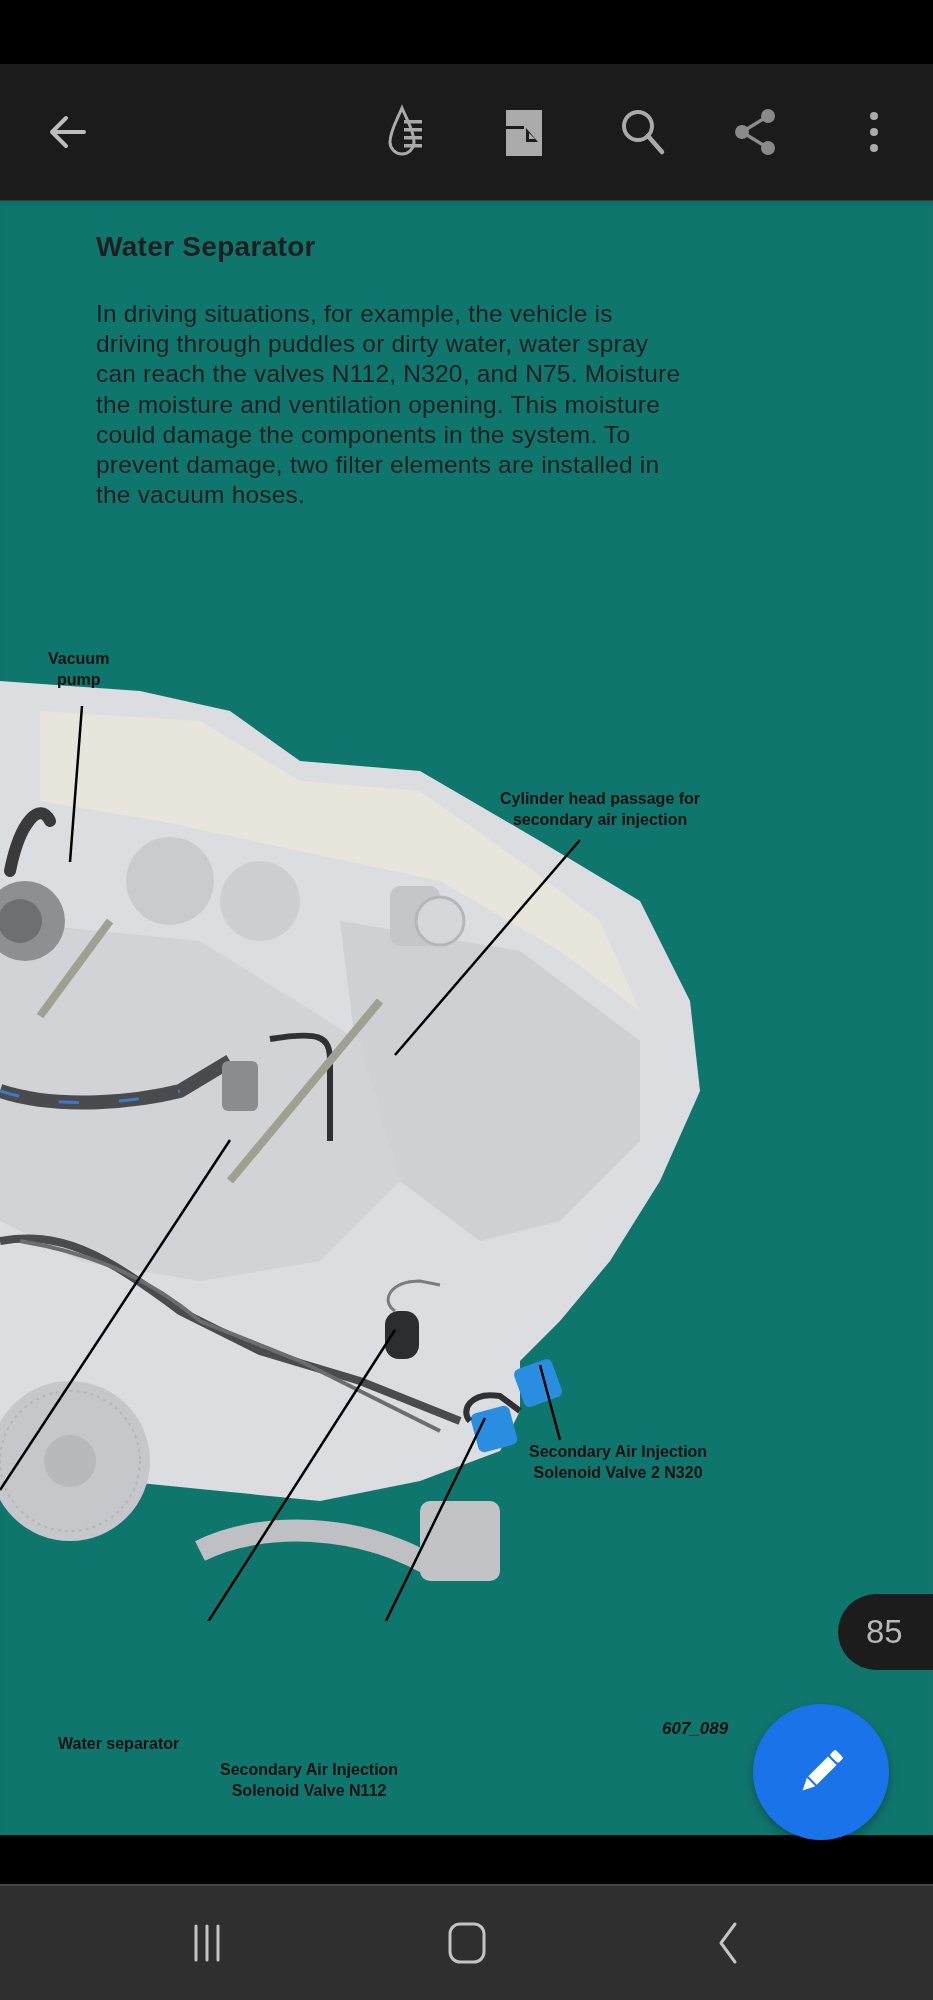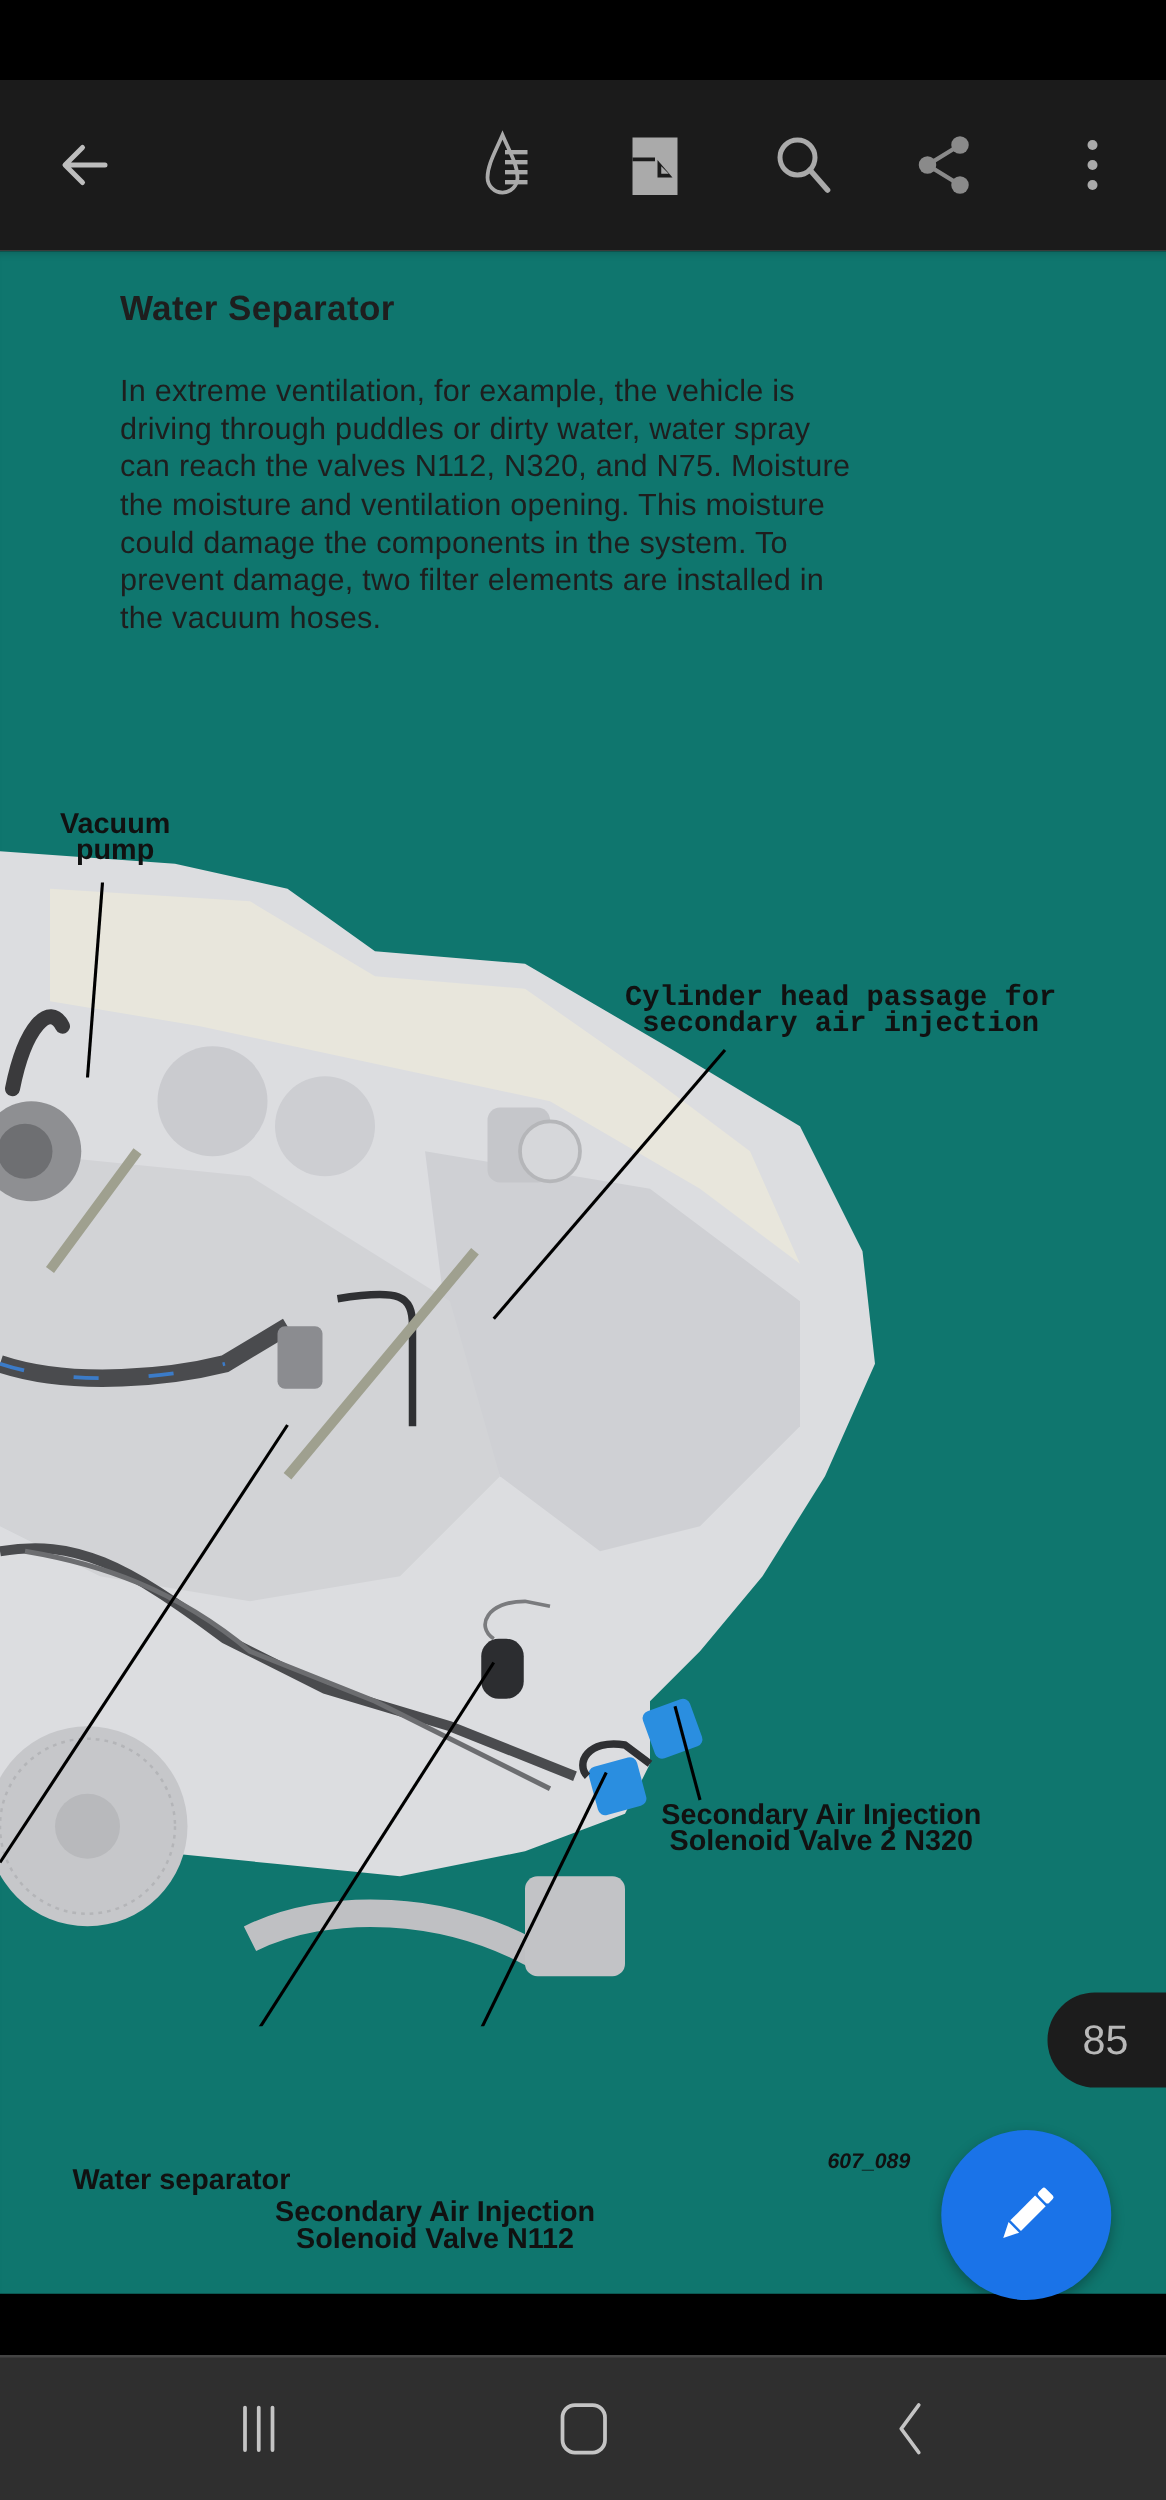--- a/index.html
+++ b/index.html
@@ -16,21 +16,21 @@
   .page { position: absolute; left: 0; top: 201px; width: 933px; height: 1634px; background: #0f766e; overflow: hidden;
     box-shadow: inset 0 6px 6px -4px rgba(0,0,0,0.15); }
 
   .doc-title { position: absolute; left: 96px; top: 30px; font-size: 28px; font-weight: bold; color: #1e1e1e; letter-spacing: 0.3px; }
   .doc-body { position: absolute; left: 96px; top: 98px; width: 660px; font-size: 24.5px; line-height: 30.2px; color: #1e1e1e; letter-spacing: 0.2px; }
   .doc-body span { display: block; white-space: nowrap; }
 
   .figure { position: absolute; left: 0; top: 420px; width: 933px; height: 1000px; }
   .figure svg.engine { position: absolute; left: 0; top: 0; }
 
-  .callout { position: absolute; font-size: 23px; font-weight: bold; color: #111; text-align: center; line-height: 21px; white-space: nowrap; }
+  .callout { position: absolute; font-size: 16px; font-weight: bold; color: #111; text-align: center; line-height: 21px; white-space: nowrap; }
   .fig-id { position: absolute; font-size: 17px; font-weight: bold; font-style: italic; color: #111; margin-left: 40px; }
 
   .page-badge { position: absolute; left: 838px; top: 1594px; width: 110px; height: 76px; background: #1c1c1c;
     border-radius: 38px 0 0 38px; color: #b8b8b8; font-size: 33px; display: flex; align-items: center; padding-left: 28px; }
 
   .fab { position: absolute; left: 753px; top: 1704px; width: 136px; height: 136px; border-radius: 50%;
     background: #1a73e8; box-shadow: 0 4px 10px rgba(0,0,0,0.3); display: flex; align-items: center; justify-content: center; cursor: pointer; }
 
   .nav-bar { position: absolute; left: 0; top: 1884px; width: 933px; height: 116px; background: #2f2f2f; border-top: 2px solid #444; }
   .nav-btn { position: absolute; top: 22px; width: 80px; height: 70px; display: flex; align-items: center; justify-content: center; cursor: pointer; }
@@ -82,21 +82,21 @@
       <circle cx="28" cy="12" r="4" fill="#aaa"></circle>
       <circle cx="28" cy="28" r="4" fill="#aaa"></circle>
       <circle cx="28" cy="44" r="4" fill="#aaa"></circle>
     </svg>
   </div>
 </div>
 
 <div class="page">
   <div class="doc-title">Water Separator</div>
   <div class="doc-body">
-    <span>In extreme ventilation, for example, the vehicle is</span>
+    <span>In driving situations, for example, the vehicle is</span>
     <span>driving through puddles or dirty water, water spray</span>
     <span>can reach the valves N112, N320, and N75. Moisture</span>
     <span>the moisture and ventilation opening. This moisture</span>
     <span>could damage the components in the system. To</span>
     <span>prevent damage, two filter elements are installed in</span>
     <span>the vacuum hoses.</span>
   </div>
 
   <div class="figure">
     <svg class="engine" width="933" height="1000" viewBox="0 0 933 1000">
@@ -144,21 +144,21 @@
       <line x1="140" y1="1107" x2="395" y2="709" stroke="#000" stroke-width="2.5"></line>
       <line x1="325" y1="1125" x2="485" y2="797" stroke="#000" stroke-width="2.5"></line>
       <line x1="560" y1="819" x2="540" y2="744" stroke="#000" stroke-width="2.5"></line>
     </svg>
   </div>
 
   <div class="callout" style="left:48px; top:447px;">
     <div>Vacuum</div>
     <div>pump</div>
   </div>
-  <div class="callout" style="left:500px; top:587px;font-family:Liberation Mono, monospace;">
+  <div class="callout" style="left:500px; top:587px;">
     <div>Cylinder head passage for</div>
     <div>secondary air injection</div>
   </div>
   <div class="callout" style="left:529px; top:1240px;">
     <div>Secondary Air Injection</div>
     <div>Solenoid Valve 2 N320</div>
   </div>
   <div class="callout" style="left:58px; top:1532px;">
     <div>Water separator</div>
   </div>

